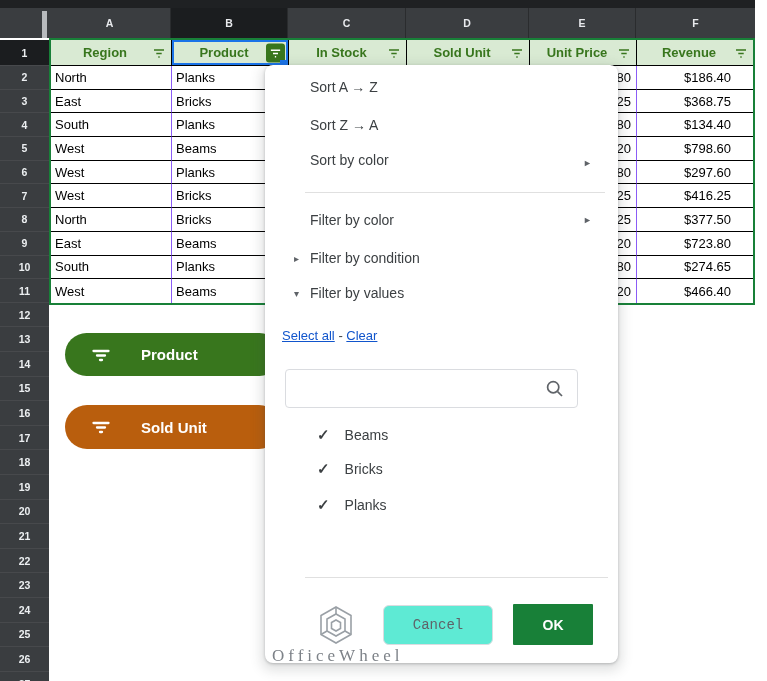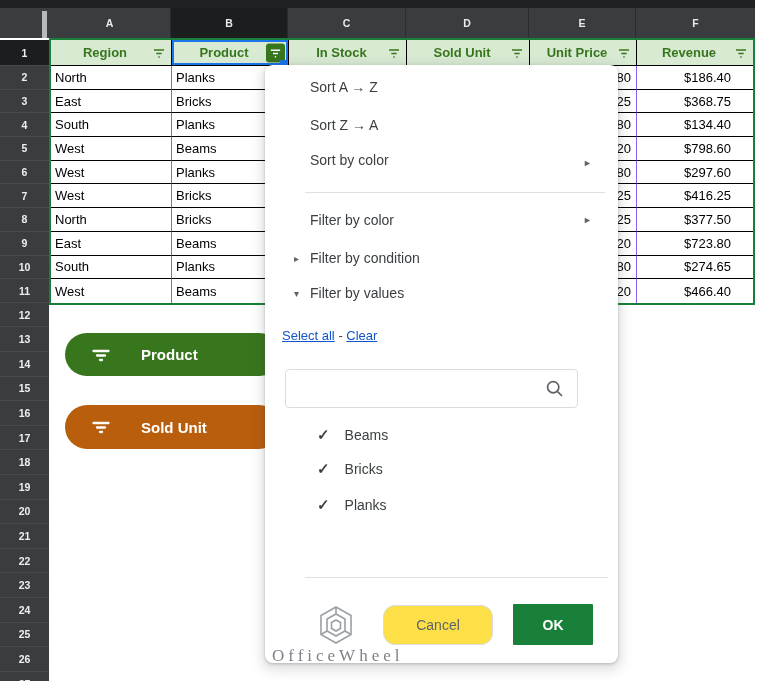--- a/index.html
+++ b/index.html
@@ -90,22 +90,22 @@
                      font-family:"Liberation Sans", sans-serif; background:transparent; }
   .searchbox svg { margin-right:12px; flex:none; }
 
   .vlist { position:absolute; left:0; right:0; top:0; }
   .vrow { position:absolute; left:0; right:0; height:24px; display:flex; align-items:center; cursor:pointer; }
   div.vrow:nth-of-type(1){ top:358px; } div.vrow:nth-of-type(2){ top:392px; } div.vrow:nth-of-type(3){ top:428px; }
   .check { margin-left:52px; font-size:15px; font-weight:bold; color:#3c4043; }
   .vlabel { margin-left:15px; font-size:14px; color:#3c4043; }
 
   .btn-cancel { position:absolute; left:118px; top:540px; width:110px; height:40px;
-                background:#fde047; border:1px solid #dadce0; border-radius:12px;
-                font-size:14px; color:#5f6368; font-family:Liberation Sans, sans-serif; cursor:pointer; }
+                background:#5eead4; border:1px solid #dadce0; border-radius:6px;
+                font-size:14px; color:#5f6368; font-family:Liberation Mono, monospace; cursor:pointer; }
   .btn-ok { position:absolute; left:248px; top:539px; width:80px; height:41px;
             background:#188038; border:none; border-radius:1px;
             font-size:14px; font-weight:bold; color:#fff; font-family:"Liberation Sans", sans-serif; cursor:pointer; }
 
   
   .watermark { position:absolute; left:268px; top:604px; z-index:20; display:flex; align-items:center;
                pointer-events:none;flex-direction:column; }
   .wm-text { margin-left:4px; font-family:"Liberation Serif", serif; font-size:17px;
              letter-spacing:4px; color:#7d8288; }
 </style>

